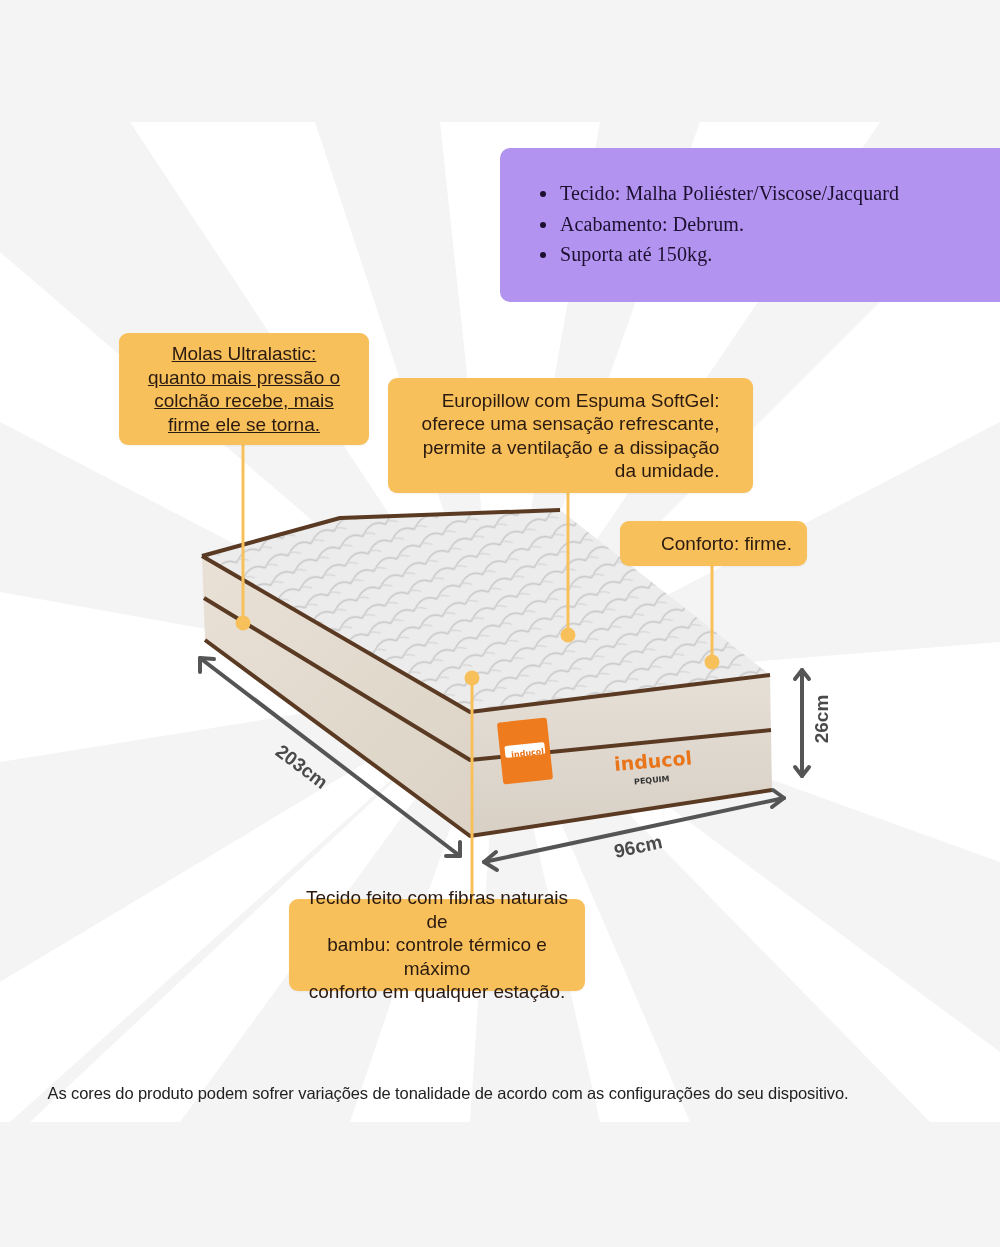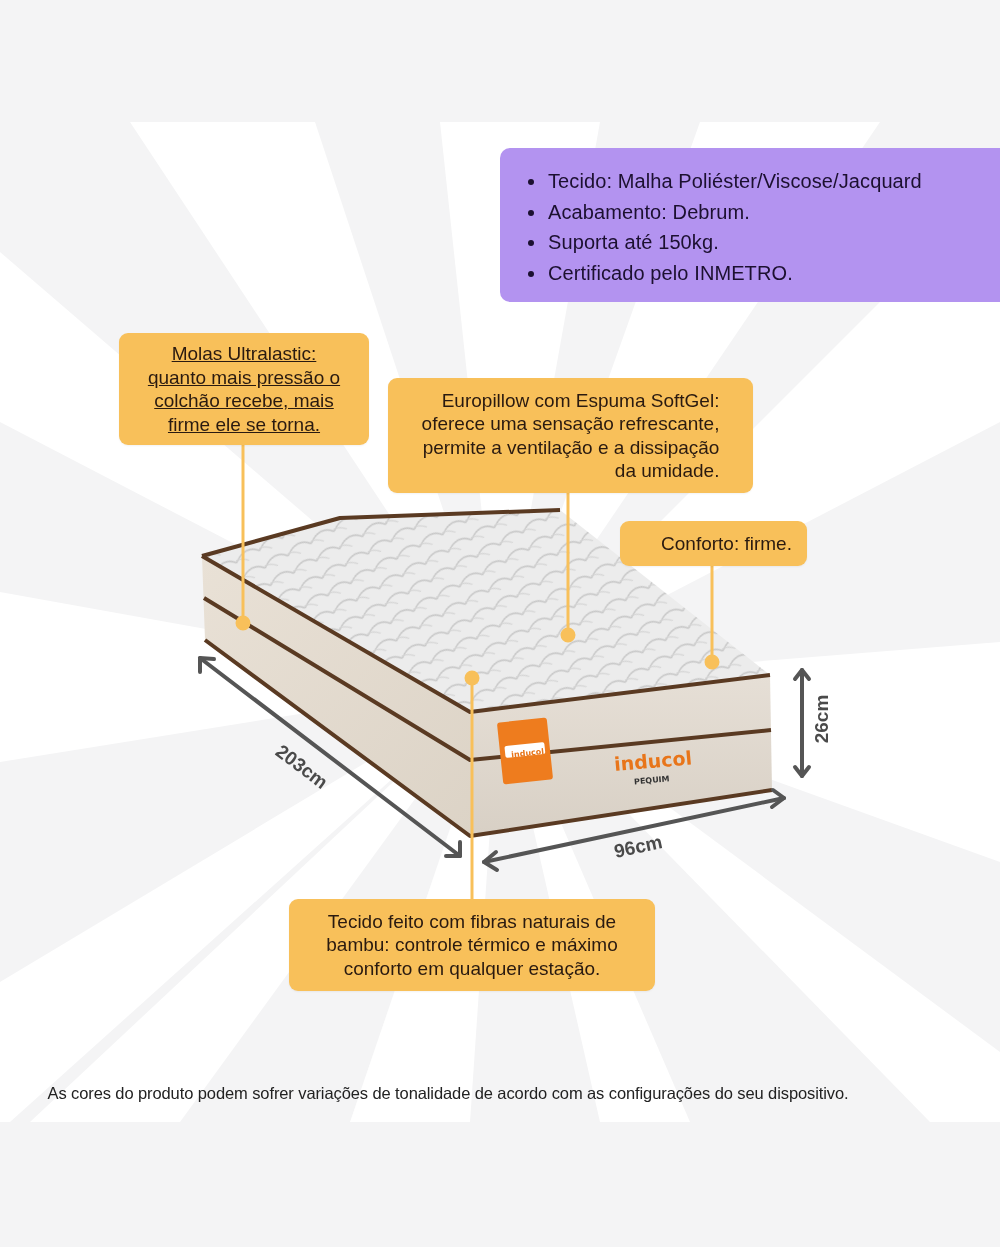--- a/index.html
+++ b/index.html
@@ -1,21 +1,21 @@
 <!DOCTYPE html>
 <html><head>
 <meta charset="utf-8">
 <style>
   html,body{margin:0;padding:0;}
   body{width:1000px;height:1247px;position:relative;overflow:hidden;background:#f4f4f5;font-family:"Liberation Sans","DejaVu Sans",sans-serif;color:#1e1a1a;}
   .band{position:absolute;left:0;top:122px;width:1000px;height:1000px;overflow:hidden;background:#f4f4f5;}
   .band svg{position:absolute;left:0;top:0;}
   .layer{position:absolute;left:0;top:0;width:1000px;height:1247px;}
   .specs{position:absolute;left:500px;top:148px;width:500px;height:154px;background:#b393f0;border-radius:10px 0 0 10px;box-sizing:border-box;padding:14px 0 0 22px;}
-  .specs ul{margin:4px;padding:0;list-style:none;}
+  .specs ul{margin:16px;padding:0;list-style:none;font-family:Liberation Serif, serif;}
   .specs li{position:relative;padding-left:22px;font-size:20px;line-height:30.5px;color:#1c1030;letter-spacing:0.1px;}
   .specs li::before{content:"";position:absolute;left:2px;top:13px;width:6px;height:6px;border-radius:50%;background:#1c1030;}
   .callout{position:absolute;background:#f8c05a;border-radius:9px;box-sizing:border-box;text-align:center;color:#2a1a10;font-size:19px;line-height:23.5px;display:flex;align-items:center;justify-content:center;padding:4px 10px;box-shadow:0 1px 2px rgba(0,0,0,0.05);}
   .footnote{position:absolute;left:0;top:1084px;width:896px;text-align:center;font-size:16.5px;color:#222;letter-spacing:-0.1px;}
   .dim-label{position:absolute;font-weight:bold;font-size:19px;color:#4a4a4a;white-space:nowrap;}
 </style>
 </head>
 <body>
 
 <div class="band">
@@ -104,21 +104,20 @@
   <div class="dim-label" style="left:272px;top:756px;transform:rotate(37deg);">203cm</div>
   <div class="dim-label" style="left:614px;top:836px;transform:rotate(-12deg);">96cm</div>
   <div class="dim-label" style="left:798px;top:708px;transform:rotate(-90deg);">26cm</div>
 </div>
 
 <div class="specs">
   <ul>
     <li>Tecido: Malha Poliéster/Viscose/Jacquard</li>
     <li>Acabamento: Debrum.</li>
     <li>Suporta até 150kg.</li>
-    <li>Certificado pelo INMETRO.</li>
   </ul>
 </div>
 
 <div class="callout" style="left:119px;top:333px;width:250px;height:112px;text-decoration:underline;">
   <div>
     <div>Molas Ultralastic:</div>
     <div>quanto mais pressão o</div>
     <div>colchão recebe, mais</div>
     <div>firme ele se torna.</div>
   </div>
@@ -130,21 +129,21 @@
     <div>oferece uma sensação refrescante,</div>
     <div>permite a ventilação e a dissipação</div>
     <div>da umidade.</div>
   </div>
 </div>
 
 <div class="callout" style="left:620px;top:521px;width:187px;height:45px;padding-left:36px;">
   <div>Conforto: firme.</div>
 </div>
 
-<div class="callout" style="left:289px;top:899px;width:366px;height:92px;">
+<div class="callout" style="left:289px;top:899px;width:296px;height:92px;">
   <div>
     <div>Tecido feito com fibras naturais de</div>
     <div>bambu: controle térmico e máximo</div>
     <div>conforto em qualquer estação.</div>
   </div>
 </div>
 
 <div class="footnote">As cores do produto podem sofrer variações de tonalidade de acordo com as configurações do seu dispositivo.</div>
 
 </body></html>

